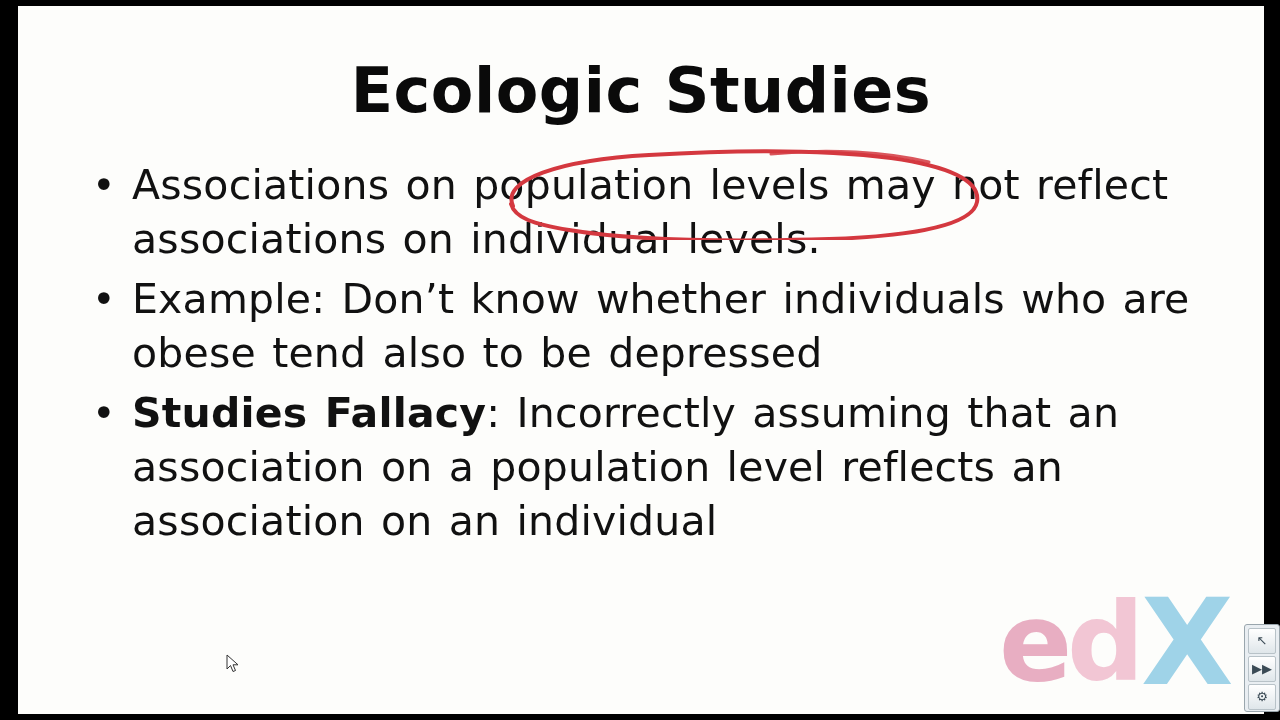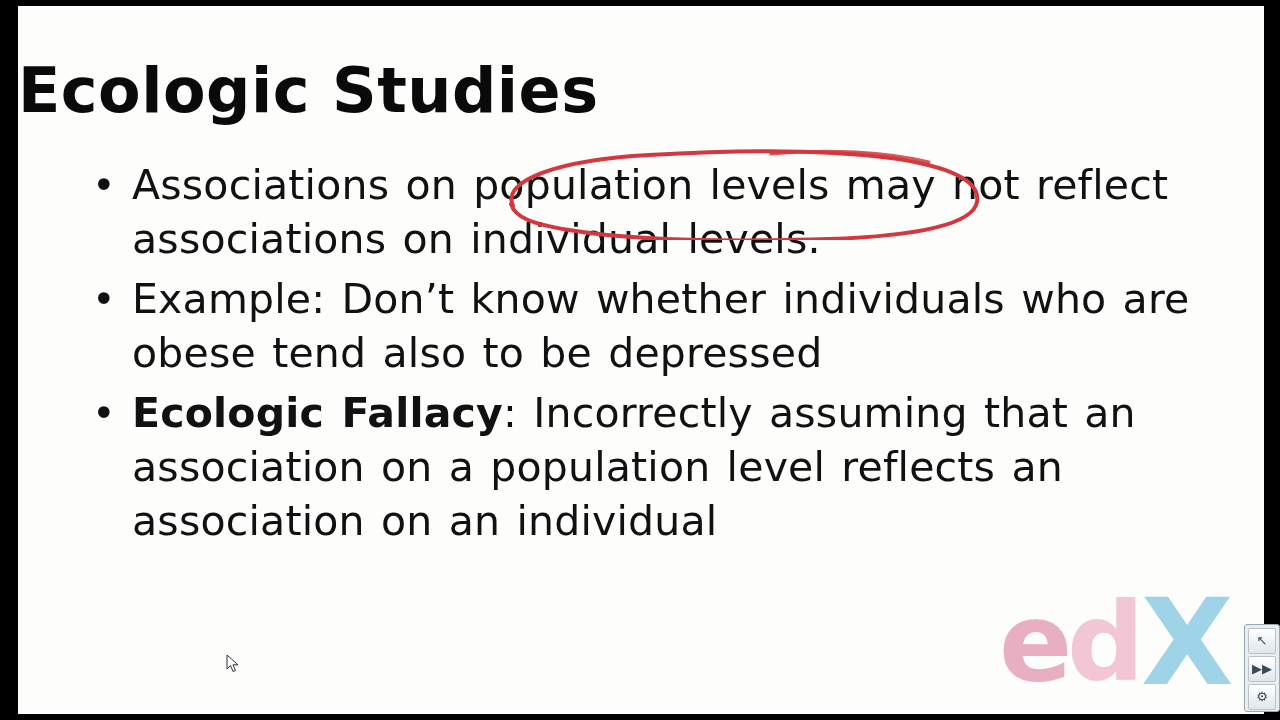--- a/index.html
+++ b/index.html
@@ -30,20 +30,21 @@
     height: 708px;
     background: #fdfdfb;
     overflow: hidden;
   }
 
   #slide-title {
     position: absolute;
     left: 0;
     top: 48px;
     width: 1246px;
+    text-align: center;
     font-family: "DejaVu Sans", sans-serif;
     font-weight: bold;
     font-size: 62px;
     letter-spacing: 0.5px;
     color: #0a0a0a;
   }
 
   #bullet-list {
     position: absolute;
     left: 62px;
@@ -165,21 +166,21 @@
         <div class="bullet-text">Associations on population levels may not reflect associations on individual levels.</div>
       </div>
 
       <div class="bullet-row">
         <div class="bullet-dot">•</div>
         <div class="bullet-text">Example: Don’t know whether individuals who are obese tend also to be depressed</div>
       </div>
 
       <div class="bullet-row">
         <div class="bullet-dot">•</div>
-        <div class="bullet-text"><span class="strong">Ecologic Fallacy</span><span>: Incorrectly assuming that an association on a population level reflects an association on an individual</span></div>
+        <div class="bullet-text"><span class="strong">Studies Fallacy</span><span>: Incorrectly assuming that an association on a population level reflects an association on an individual</span></div>
       </div>
 
     </div>
 
     <svg id="annotation-ellipse" viewBox="0 0 490 96" xmlns="http://www.w3.org/2000/svg">
       <path d="M 14 62 C 2 36 60 16 150 11 C 250 5 330 6 392 14 C 448 22 482 36 478 58 C 474 80 420 92 330 95 C 230 98 130 96 70 86 C 34 80 16 74 12 60" fill="none" stroke="#d4383f" stroke-width="4" stroke-linecap="round"></path>
       <path d="M 272 10 C 330 4 388 8 430 18" fill="none" stroke="#d4383f" stroke-width="3" stroke-linecap="round" opacity="0.85"></path>
     </svg>
 
     <div id="edx-watermark">

